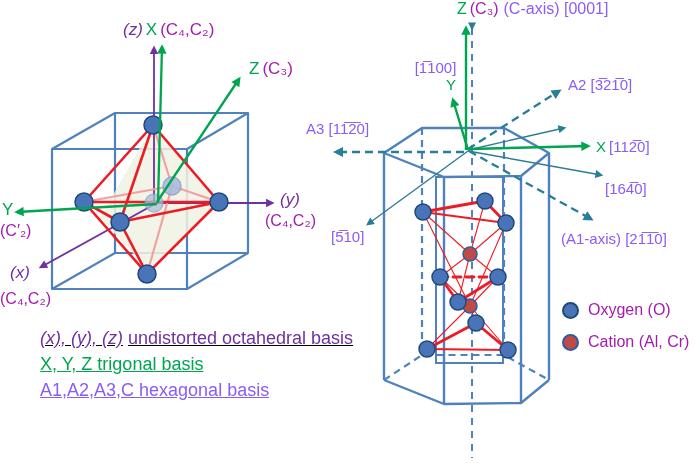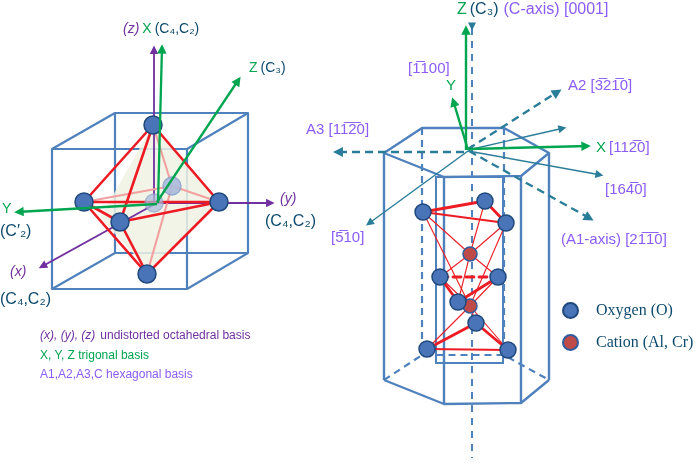--- a/index.html
+++ b/index.html
@@ -3,33 +3,33 @@
 <meta charset="utf-8">
 <style>
   html,body{margin:0;padding:0;background:#fff;}
   .stage{position:relative;width:700px;height:464px;background:#ffffff;overflow:hidden;
          font-family:"Liberation Sans",sans-serif;}
   .stage svg{position:absolute;left:0;top:0;}
   .lbl{position:absolute;white-space:nowrap;line-height:1.05;}
   .purple{color:#7030A0}
   .green{color:#00A550}
   .teal{color:#8b5cf6}
-  .blk{color:#0c4a6e}
+  .blk{color:#a21caf}
   .it{font-style:italic}
-  .f17{font-size:14px}
+  .f17{font-size:17px}
   .f16{font-size:16px}
   .f15{font-size:15px}
   .gap{margin-left:5px}
   .gap3{margin-left:3px}
-  .caption div{margin-bottom:7px;font-size:12px;}
-  .legend-row{position:absolute;display:flex;align-items:flex-end;gap:17px;font-family:Liberation Serif, serif;}
+  .caption div{margin-bottom:7px;font-size:18px;text-decoration:underline;}
+  .legend-row{position:absolute;display:flex;align-items:flex-end;gap:9px;}
   .dot{display:inline-block;width:13px;height:13px;border-radius:50%;}
   .dot-oxygen{background:#4A74B8;border:2px solid #1F497D;}
   .dot-cation{background:#BE4B48;border:2px solid #2E5C9E;}
-  .ralign{text-align:left;width:55px;}
+  .ralign{text-align:center;width:55px;}
 </style>
 </head>
 <body>
 
 <div class="stage">
 
 <svg width="700" height="464" viewBox="0 0 700 464">
   <defs>
     <marker id="ap" viewBox="0 0 10 10" refX="7" refY="5" markerWidth="10" markerHeight="8.5" markerUnits="userSpaceOnUse" orient="auto">
       <path d="M0,0 L10,5 L0,10 Z" fill="#7030A0"></path>

